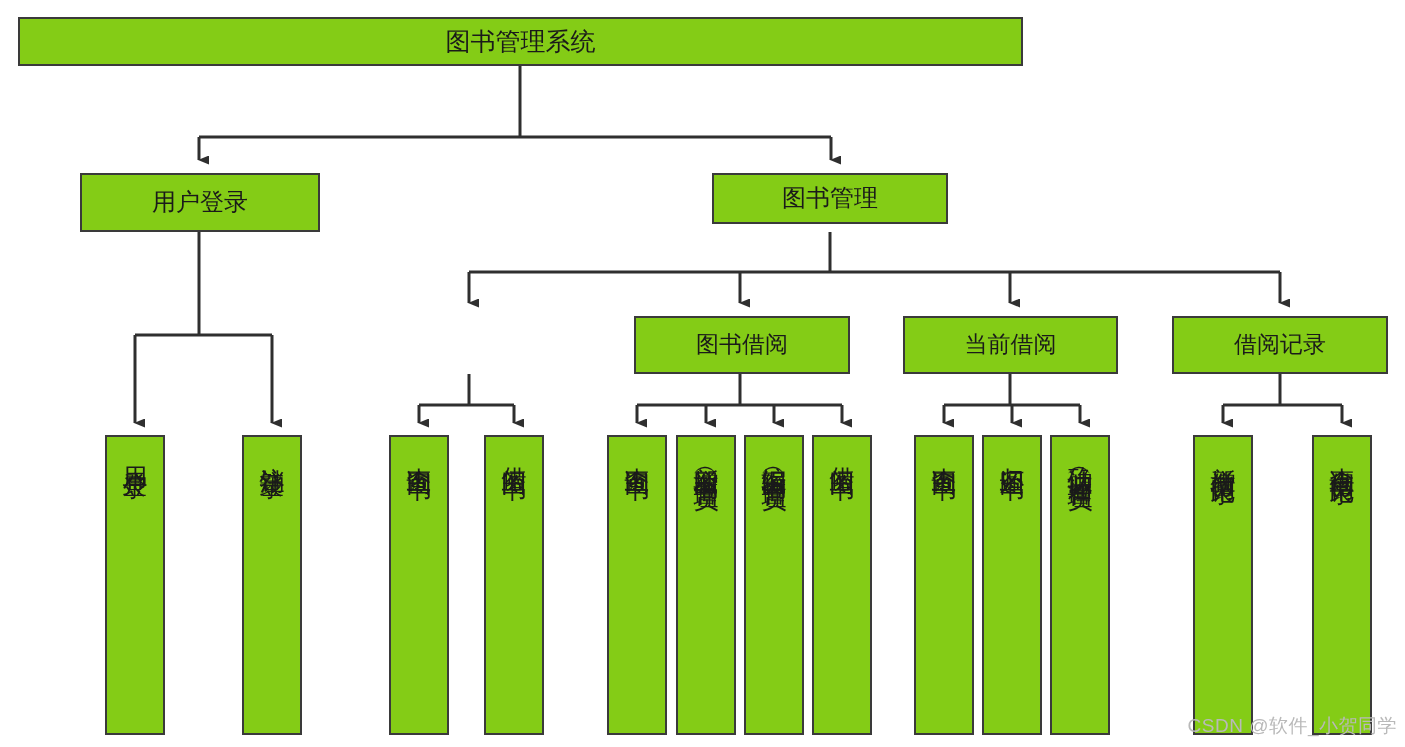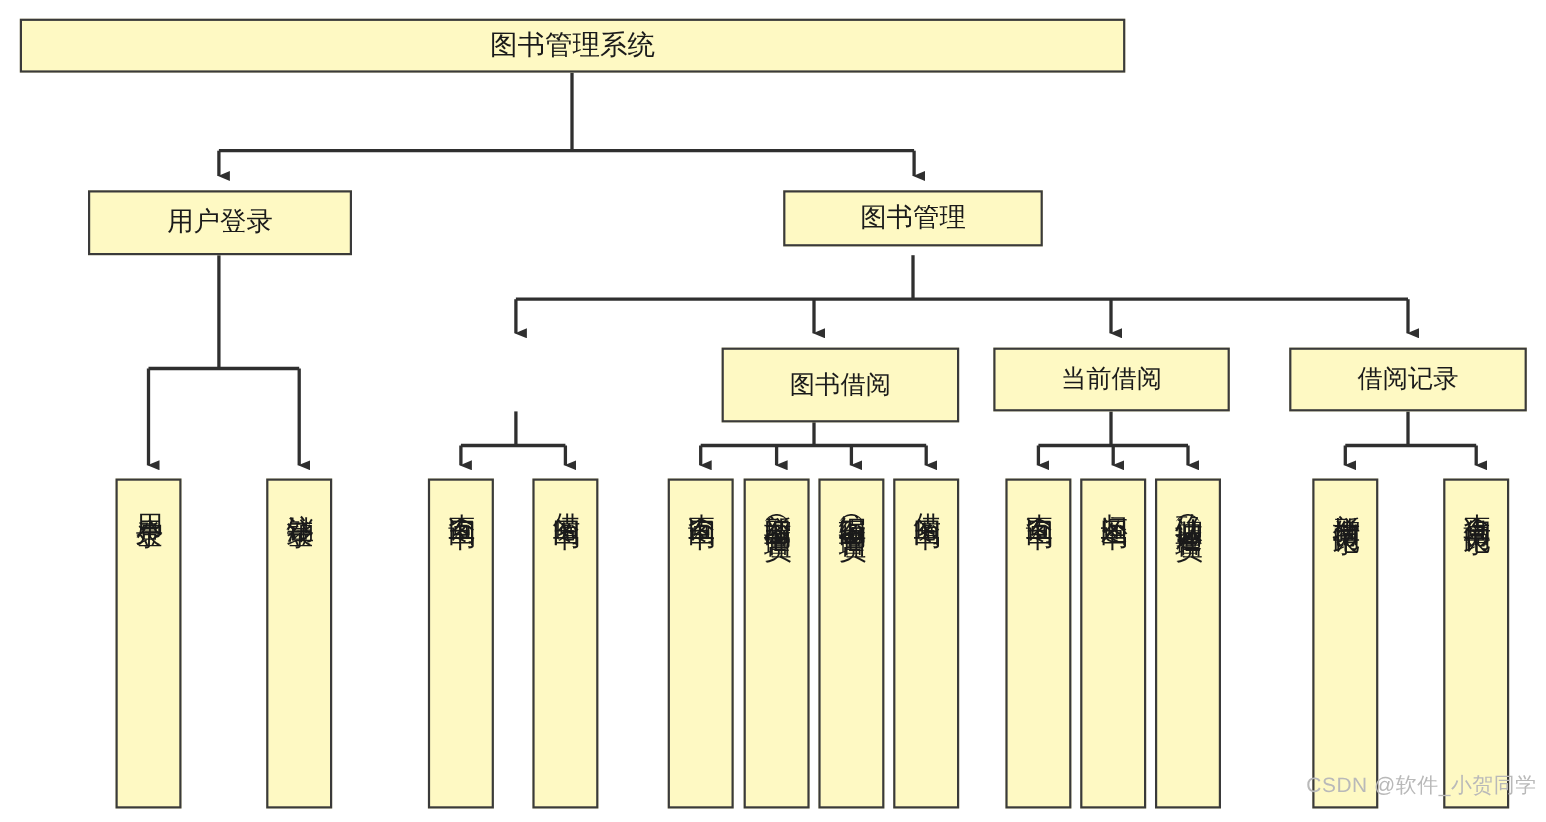--- a/index.html
+++ b/index.html
@@ -22,21 +22,21 @@
     left: 0;
     top: 0;
     width: 1405px;
     height: 747px;
     pointer-events: none;
   }
   .node {
     position: absolute;
     box-sizing: border-box;
     border: 2.5px solid #3a3a3a;
-    background: #fef9c3;
+    background: #84cc16;
     display: flex;
     align-items: center;
     justify-content: center;
     color: #1a1a1a;
   }
   .node .label {
     display: block;
     text-align: center;
     line-height: 1.18;
     white-space: nowrap;
@@ -55,21 +55,21 @@
     font-size: 25px;
     writing-mode: vertical-rl;
     text-orientation: upright;
     letter-spacing: 3px;
     line-height: 1;
     white-space: nowrap;
   }
   .watermark {
     position: absolute;
     right: 8px;
-    bottom: 20px;
+    bottom: 8px;
     font-size: 19px;
     color: #b9b9b9;
     white-space: nowrap;
     letter-spacing: 0.5px;
   }
 </style>
 </head>
 <body>
 
 <div id="canvas">
@@ -128,21 +128,21 @@
     <span class="label">图书管理系统</span>
   </div>
 
   <div class="node lvl1" style="left:80px; top:173px; width:240px; height:59px;">
     <span class="label">用户登录</span>
   </div>
   <div class="node lvl1" style="left:712px; top:173px; width:236px; height:51px;">
     <span class="label">图书管理</span>
   </div>
 
-  <div class="node lvl2" style="left:656px; top:316px; width:216px; height:68px;">
+  <div class="node lvl2" style="left:634px; top:316px; width:216px; height:58px;">
     <span class="label">图书借阅</span>
   </div>
   <div class="node lvl2" style="left:903px; top:316px; width:215px; height:58px;">
     <span class="label">当前借阅</span>
   </div>
   <div class="node lvl2" style="left:1172px; top:316px; width:216px; height:58px;">
     <span class="label">借阅记录</span>
   </div>
 
   <div class="node leaf" style="left:105px; top:435px; width:60px; height:300px;">

